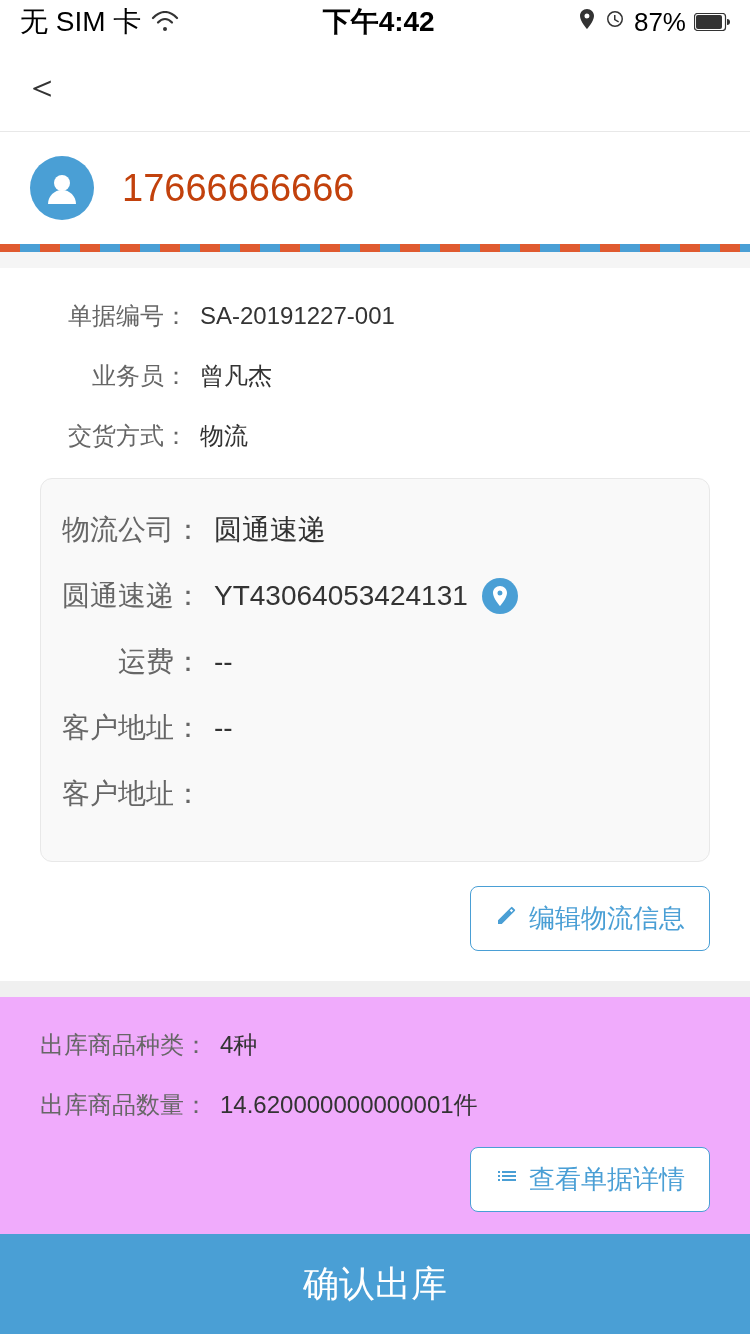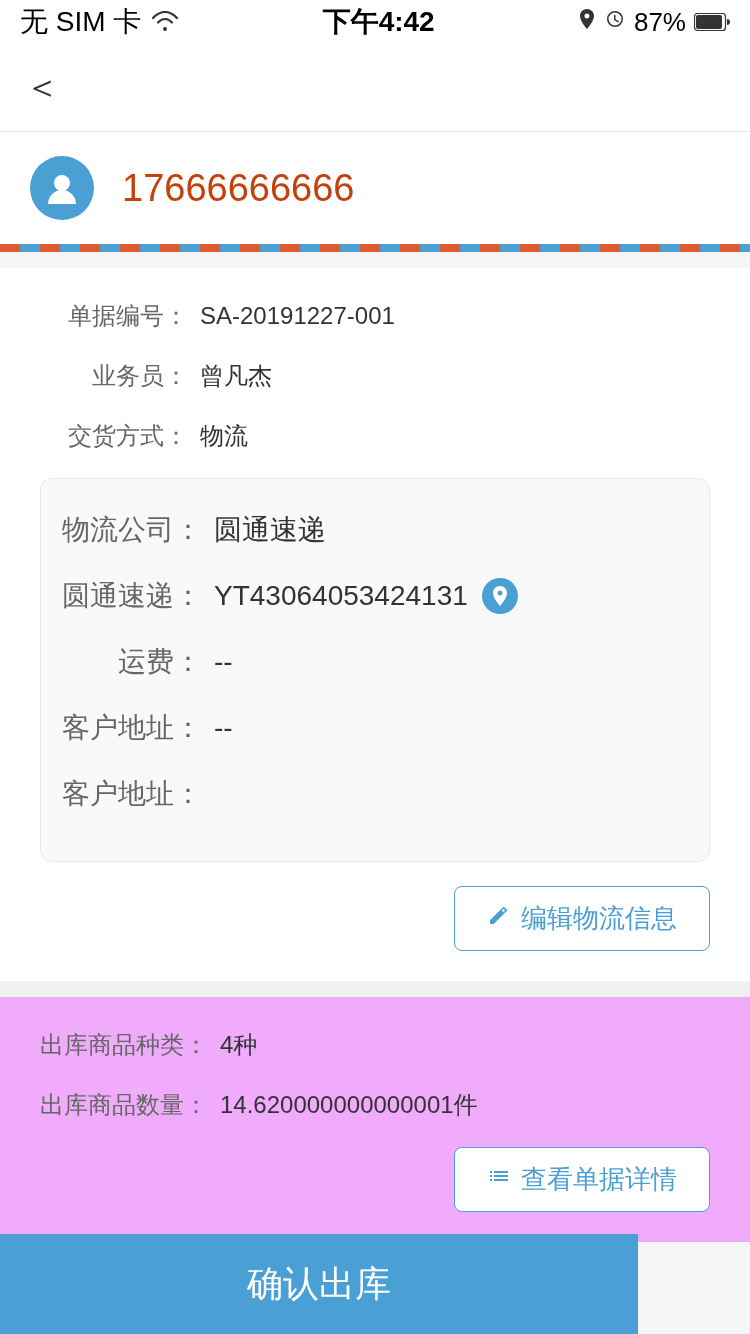--- a/index.html
+++ b/index.html
@@ -171,21 +171,21 @@
     .edit-btn {
       display: flex;
       justify-content: flex-end;
       margin-top: 24px;
     }
     .btn-outline {
       border: 1px solid #4a9fd5;
       border-radius: 8px;
       color: #4a9fd5;
       font-size: 26px;
-      padding: 14px 32px;
+      padding: 14px 24px;
       display: flex;
       align-items: center;
       gap: 10px;
       background: #fff;
       cursor: pointer;
     }
 
     
     .gray-divider {
       height: 16px;
@@ -210,21 +210,21 @@
       flex: 1;
       background: #f5f5f5;
       min-height: 200px;
     }
 
     
     .confirm-btn-bar {
       position: fixed;
       bottom: 0;
       left: 0;
-      width: 638px;
+      width: 750px;
       background: #4a9fd5;
       height: 100px;
       display: flex;
       align-items: center;
       justify-content: center;
       cursor: pointer;
     }
     .confirm-btn-text {
       color: #fff;
       font-size: 36px;

